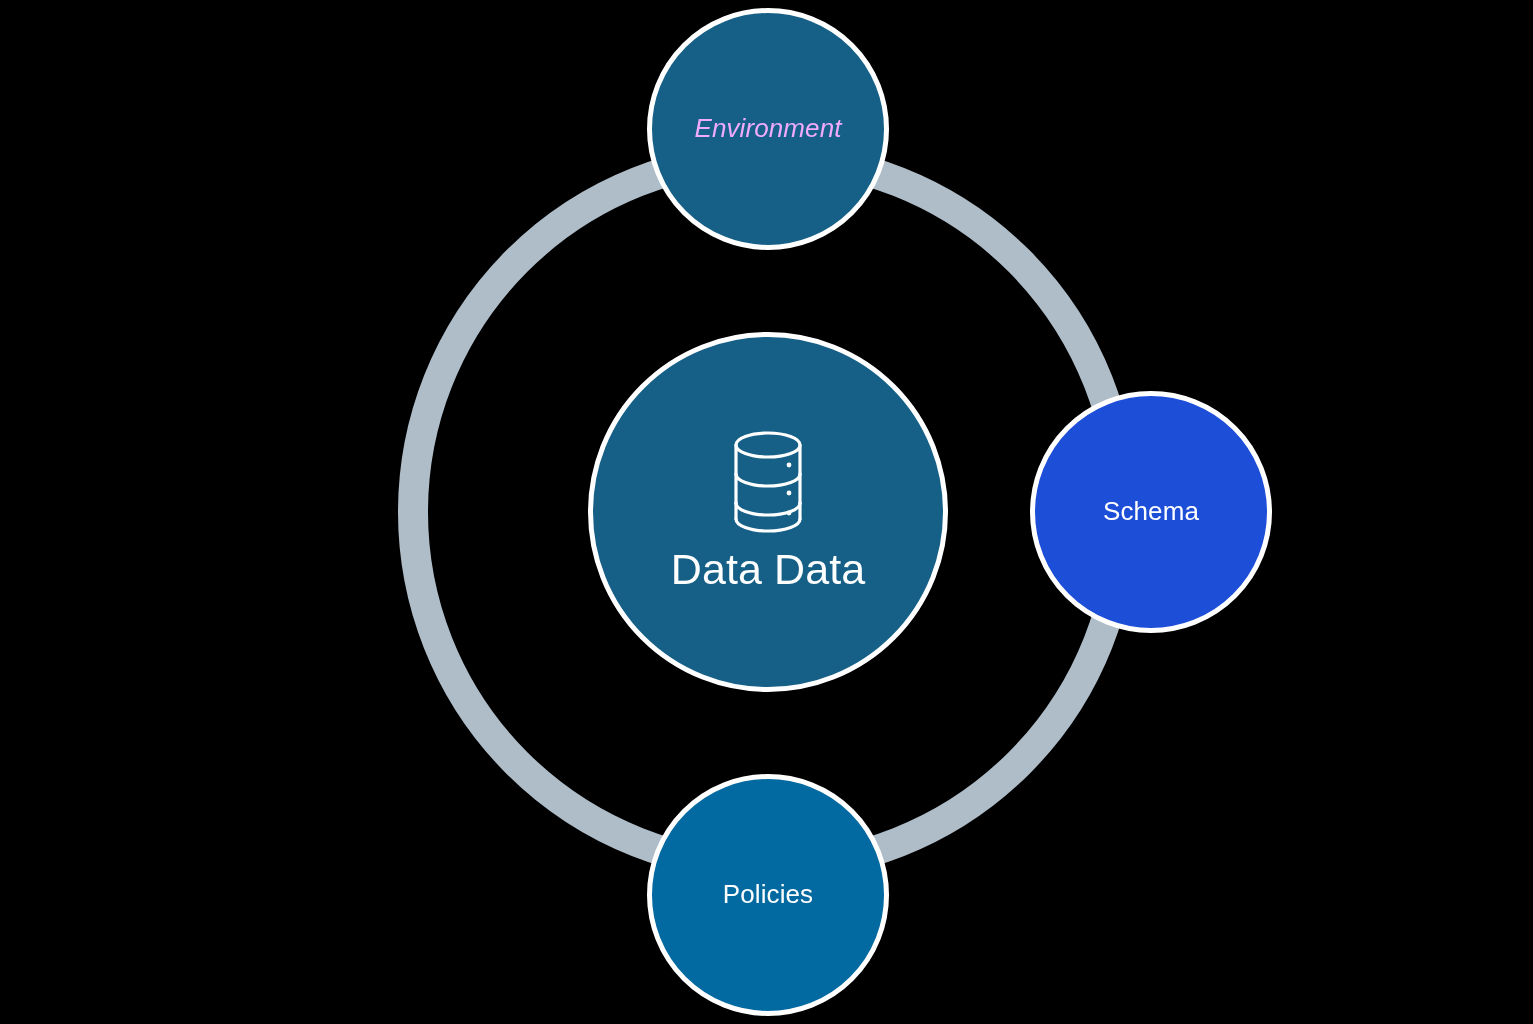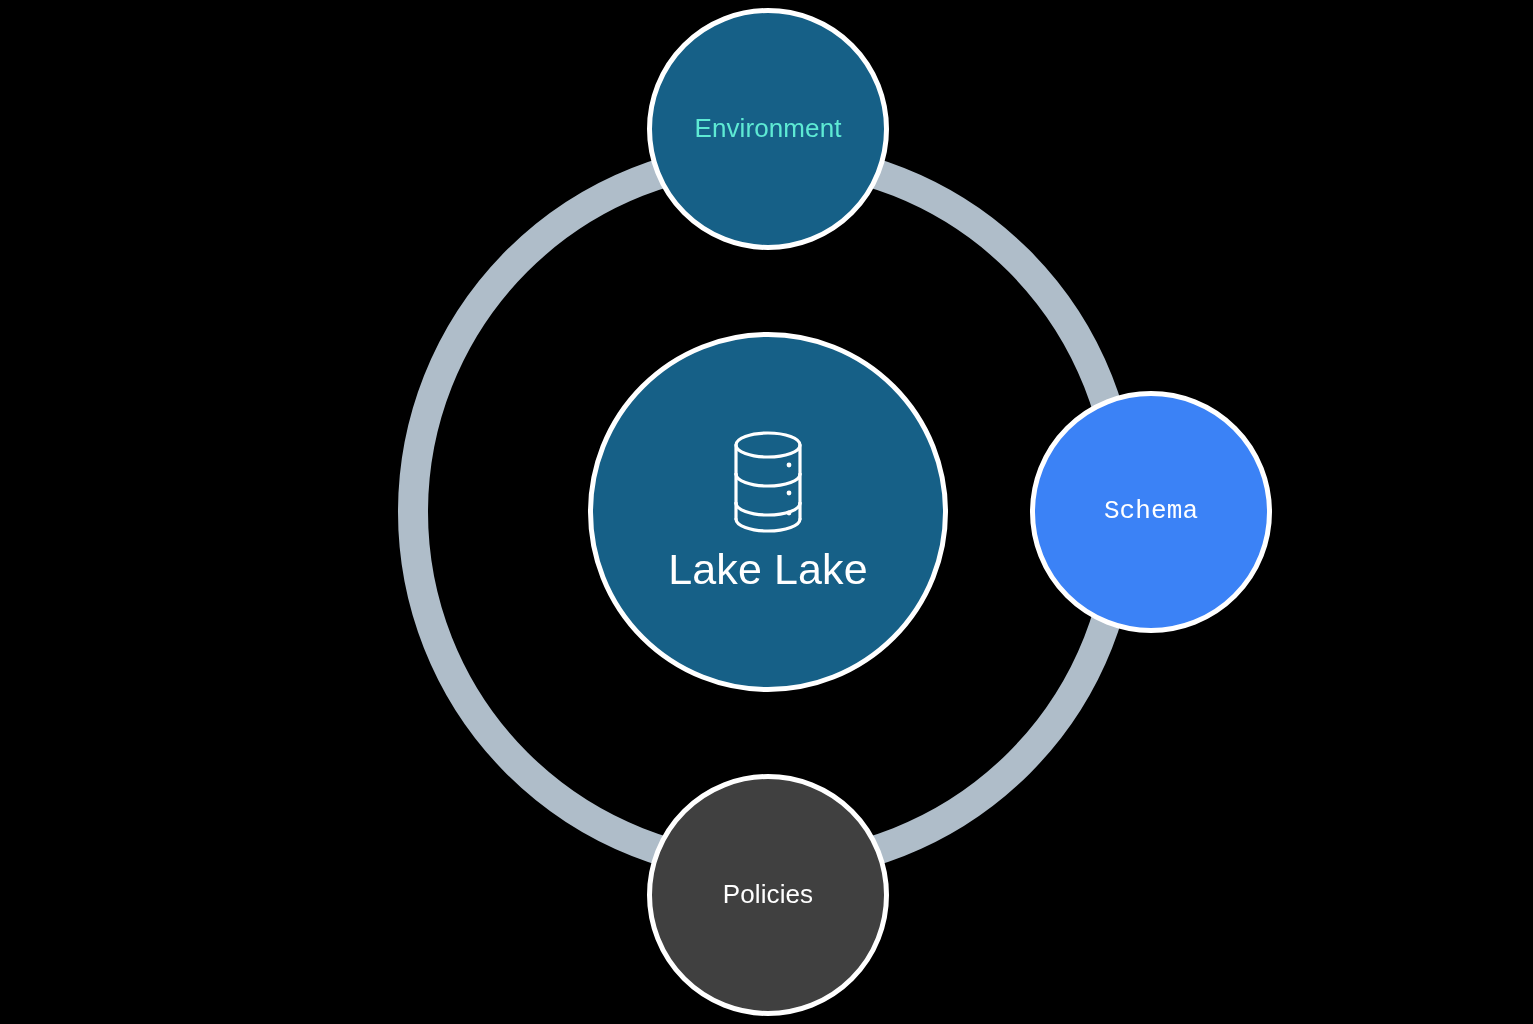--- a/index.html
+++ b/index.html
@@ -77,29 +77,29 @@
 </style>
 </head>
 <body>
 
 <div id="canvas" style="background: rgb(0, 0, 0);">
 
   <svg class="ring-layer" viewBox="0 0 1533 1024" aria-hidden="true">
     <circle id="ring-circle" cx="768" cy="512" r="355" fill="none" stroke="#afbdc9" stroke-width="30"></circle>
   </svg>
 
-  <div class="node satellite" id="node-environment" style="background: rgb(22, 96, 135); border: 5px solid rgb(255, 255, 255); color: #5eead4;">
+  <div class="node satellite" id="node-environment" style="background: rgb(22, 96, 135); border: 5px solid rgb(255, 255, 255); color: #f0abfc; font-style: italic;">
     <span class="node-label">Environment</span>
   </div>
 
-  <div class="node satellite" id="node-schema" style="background: #3b82f6; border: 5px solid rgb(255, 255, 255); color: rgb(255, 255, 255); font-family: Liberation Mono, monospace;">
+  <div class="node satellite" id="node-schema" style="background: #1d4ed8; border: 5px solid rgb(255, 255, 255); color: rgb(255, 255, 255);">
     <span class="node-label">Schema</span>
   </div>
 
-  <div class="node satellite" id="node-policies" style="background: #404040; border: 5px solid rgb(255, 255, 255); color: rgb(255, 255, 255);">
+  <div class="node satellite" id="node-policies" style="background: #0369a1; border: 5px solid rgb(255, 255, 255); color: rgb(255, 255, 255);">
     <span class="node-label">Policies</span>
   </div>
 
 
   <div class="node" id="hub" style="background: rgb(22, 96, 135); border: 5px solid rgb(255, 255, 255); color: rgb(255, 255, 255);">
     <span class="hub-icon-wrap">
       <svg class="hub-icon" viewBox="0 0 92 106" fill="none" stroke="#ffffff" stroke-width="3.2" stroke-linecap="round" stroke-linejoin="round" aria-hidden="true">
 
         <ellipse cx="46" cy="16" rx="32" ry="12"></ellipse>
 
@@ -113,16 +113,16 @@
 
         <path d="M14 74 L14 90"></path>
         <path d="M78 74 L78 90"></path>
         <path d="M14 90 A32 12 0 0 0 78 90"></path>
 
         <circle cx="67" cy="36" r="2.4" fill="#ffffff" stroke="none"></circle>
         <circle cx="67" cy="64" r="2.4" fill="#ffffff" stroke="none"></circle>
         <circle cx="67" cy="84" r="2.4" fill="#ffffff" stroke="none"></circle>
       </svg>
     </span>
-    <span class="node-label">Lake Lake</span>
+    <span class="node-label">Data Data</span>
   </div>
 
 </div>
 
 </body></html>

